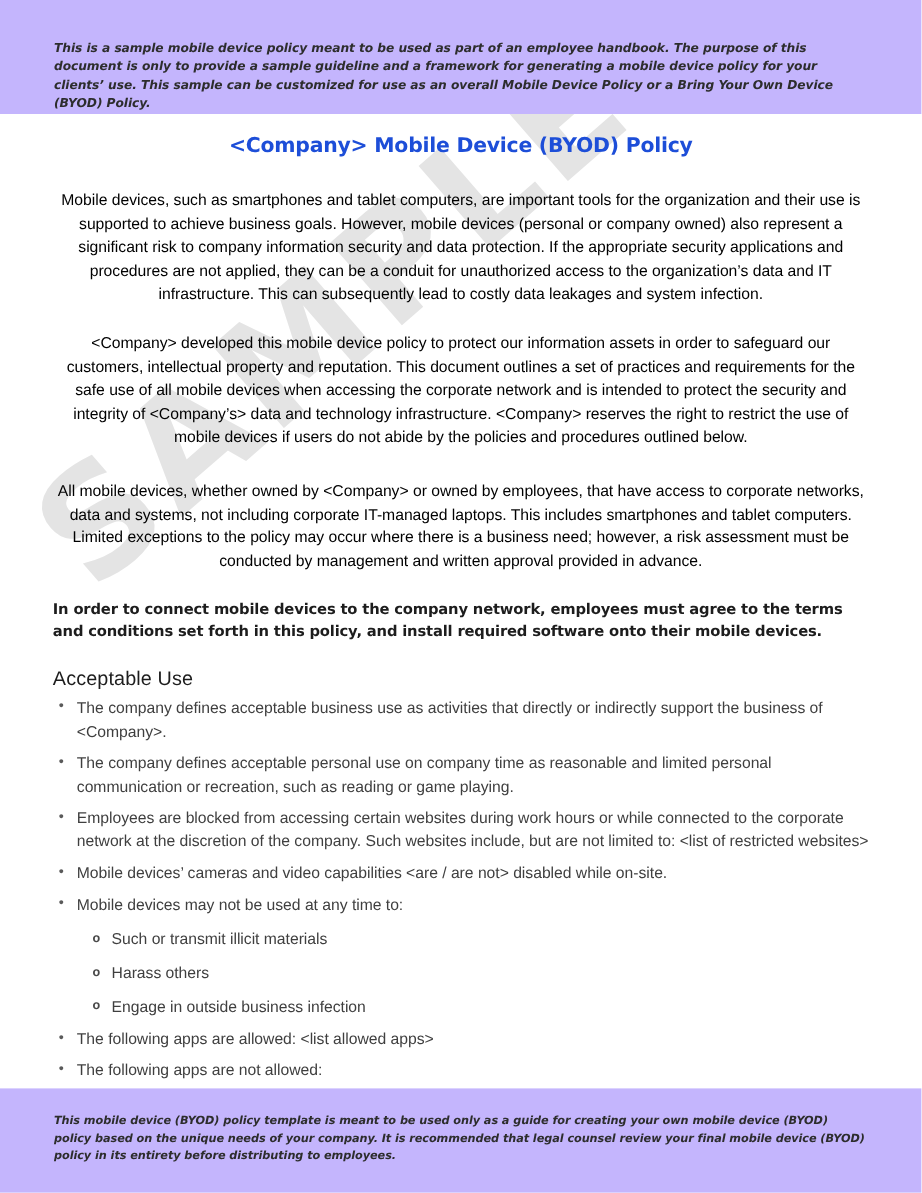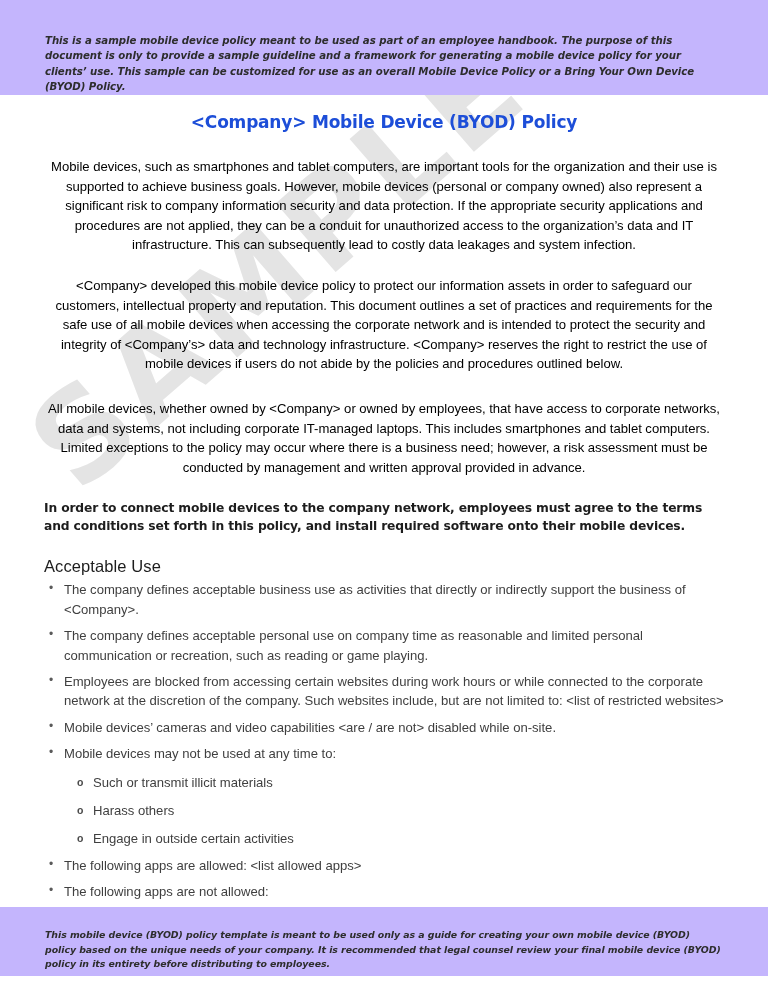--- a/index.html
+++ b/index.html
@@ -57,21 +57,21 @@
     width: 768px;
     background: #c4b5fd;
     z-index: 3;
   }
   .banner-top {
     top: 0;
     height: 95px;
   }
   .banner-bottom {
     top: 907px;
-    height: 69px;
+    height: 87px;
   }
   .banner-text {
     font-family: "DejaVu Sans", sans-serif;
     font-style: italic;
     font-weight: 700;
     color: #2d2d2d;
   }
   .banner-top .banner-text {
     position: absolute;
     left: 45px;
@@ -239,21 +239,21 @@
         <span>Employees are blocked from accessing certain websites during work hours or while connected to the corporate network at the discretion of the company. Such websites include, but are not limited to: &lt;list of restricted websites&gt;</span>
       </li>
       <li>
         <span>Mobile devices’ cameras and video capabilities &lt;are / are not&gt; disabled while on-site.</span>
       </li>
       <li>
         <span>Mobile devices may not be used at any time to:</span>
         <ul class="subbullets">
           <li><span>Such or transmit illicit materials</span></li>
           <li><span>Harass others</span></li>
-          <li><span>Engage in outside certain activities</span></li>
+          <li><span>Engage in outside business infection</span></li>
         </ul>
       </li>
       <li>
         <span>The following apps are allowed: &lt;list allowed apps&gt;</span>
       </li>
       <li>
         <span>The following apps are not allowed:</span>
         <ul class="subbullets">
           <li><span>Any apps not downloaded through iTunes or Google Play</span></li>
 

